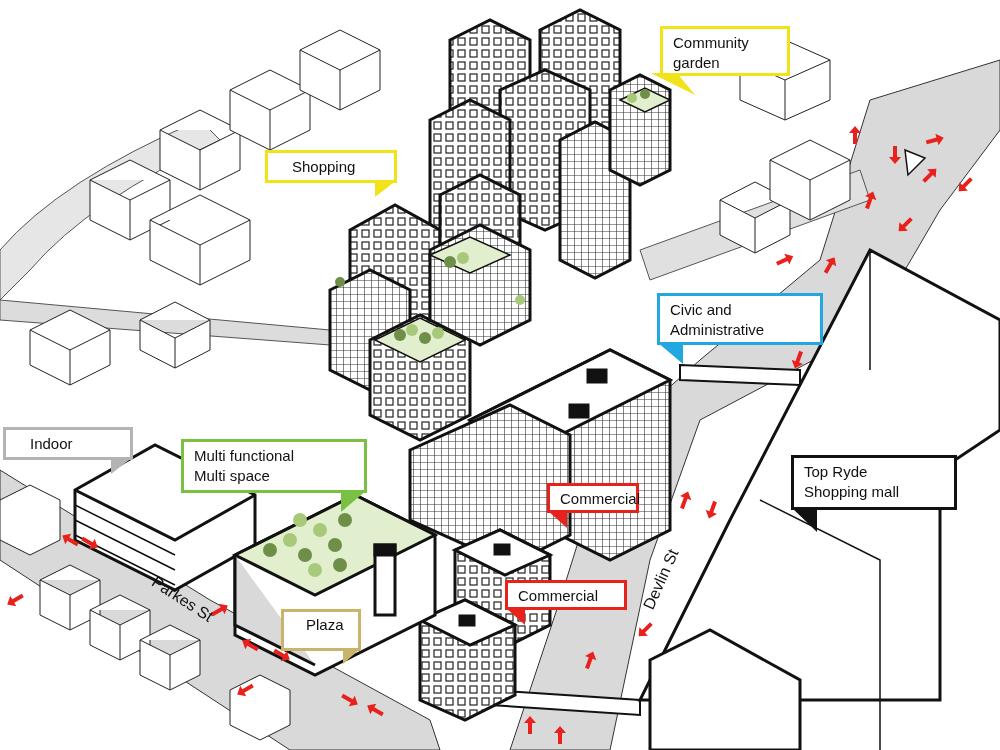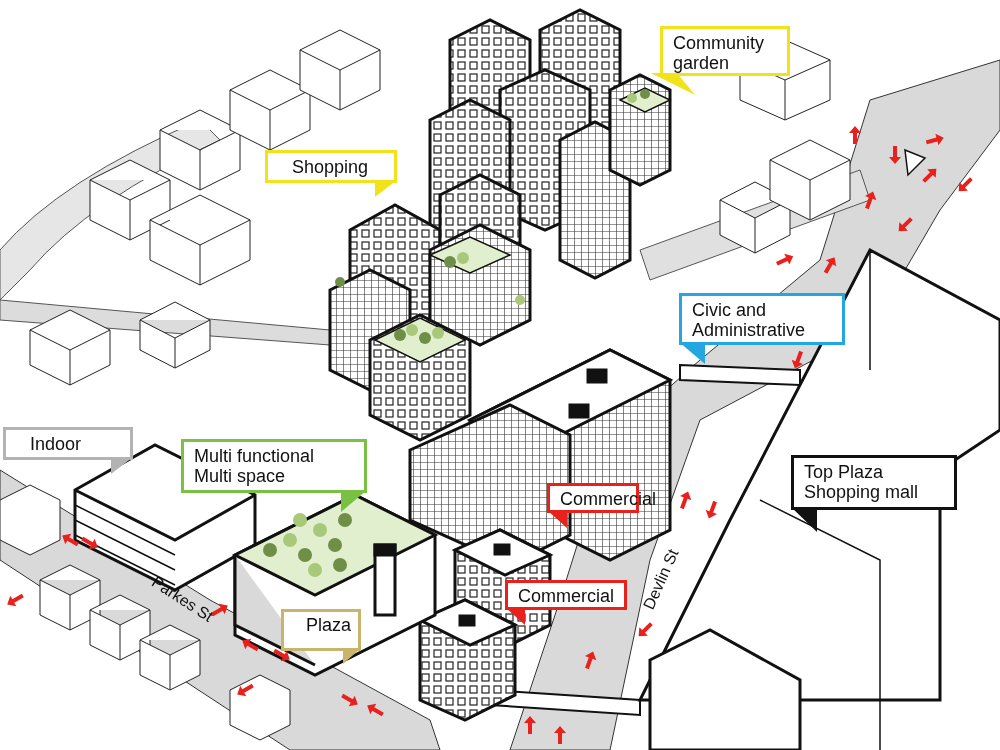--- a/index.html
+++ b/index.html
@@ -1,18 +1,18 @@
 <!DOCTYPE html>
 <html><head>
 <meta charset="utf-8">
 <style>
   html, body { margin:0; padding:0; background:#ffffff; }
   body { width:1000px; height:750px; position:relative; overflow:hidden; font-family:"Liberation Sans", sans-serif; }
   #scene { position:absolute; left:0; top:0; width:1000px; height:750px; }
-  .callout { position:absolute; background:#ffffff; border:3px solid #000; font-size:18px; line-height:20px; color:#111; padding:4px 10px; box-sizing:border-box; white-space:nowrap; }
+  .callout { position:absolute; background:#ffffff; border:3px solid #000; font-size:15px; line-height:20px; color:#111; padding:4px 10px; box-sizing:border-box; white-space:nowrap; }
   .callout .tail { position:absolute; width:0; height:0; }
   .street-label { position:absolute; font-size:16px; color:#111; transform-origin:left top; }
 </style>
 </head>
 <body>
 
 <svg id="scene" viewBox="0 0 1000 750" xmlns="http://www.w3.org/2000/svg">
   <defs>
     <pattern id="grid" width="7" height="7" patternUnits="userSpaceOnUse">
       <rect width="7" height="7" fill="#ffffff"></rect>
@@ -169,39 +169,39 @@
   <div>Community</div>
   <div>garden</div>
   <span class="tail" style="left:-3px;bottom:-22px;border-left:26px solid transparent;border-top:22px solid #f2e21a;transform:skewX(40deg);"></span>
 </div>
 
 <div class="callout" style="left:265px;top:150px;width:132px;height:33px;border-color:#f2e21a;">
   <div style="padding-left:14px">Shopping</div>
   <span class="tail" style="right:-3px;bottom:-17px;border-right:22px solid transparent;border-top:17px solid #f2e21a;"></span>
 </div>
 
-<div class="callout" style="left:657px;top:293px;width:166px;height:52px;border-color:#22a7e0;margin-left:22px;">
+<div class="callout" style="left:657px;top:293px;width:166px;height:52px;border-color:#22a7e0;">
   <div>Civic and</div>
   <div>Administrative</div>
   <span class="tail" style="left:-3px;bottom:-22px;border-left:26px solid transparent;border-top:22px solid #22a7e0;"></span>
 </div>
 
 <div class="callout" style="left:3px;top:427px;width:130px;height:33px;border-color:#b3b3b3;">
   <div style="padding-left:14px">Indoor</div>
   <span class="tail" style="right:-3px;bottom:-17px;border-right:22px solid transparent;border-top:17px solid #b3b3b3;"></span>
 </div>
 
 <div class="callout" style="left:181px;top:439px;width:186px;height:54px;border-color:#7ac143;">
   <div>Multi functional</div>
   <div>Multi space</div>
   <span class="tail" style="right:-3px;bottom:-22px;border-right:26px solid transparent;border-top:22px solid #7ac143;"></span>
 </div>
 
 <div class="callout" style="left:791px;top:455px;width:166px;height:55px;border-color:#111111;">
-  <div>Top Plaza</div>
+  <div>Top Ryde</div>
   <div>Shopping mall</div>
   <span class="tail" style="left:-3px;bottom:-25px;border-left:26px solid transparent;border-top:25px solid #111;"></span>
 </div>
 
 <div class="callout" style="left:547px;top:483px;width:92px;height:30px;border-color:#e8211c;padding-top:3px;">
   <div>Commercial</div>
   <span class="tail" style="left:-3px;bottom:-18px;border-left:20px solid transparent;border-top:18px solid #e8211c;"></span>
 </div>
 
 <div class="callout" style="left:505px;top:580px;width:122px;height:30px;border-color:#e8211c;padding-top:3px;">

